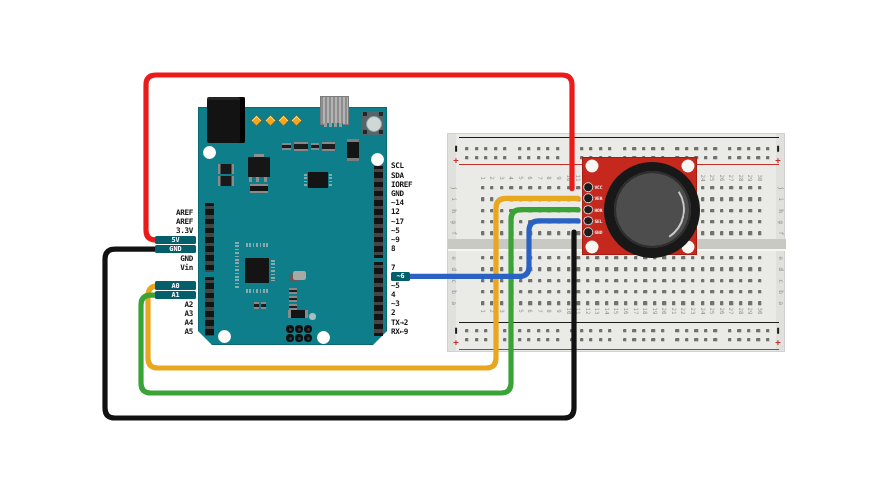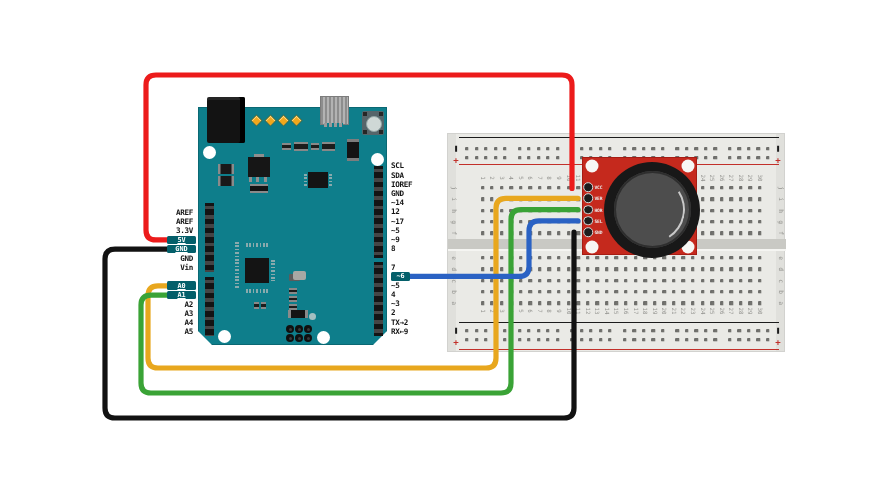--- a/index.html
+++ b/index.html
@@ -46,21 +46,21 @@
   .pin-col{position:absolute;z-index:6;}
   .pin-row{height:9.2px;display:flex;align-items:center;font-weight:bold;color:#141414;
            font-size:7.6px;letter-spacing:-0.3px;white-space:pre;}
   #left-pins{left:98px;top:207.7px;width:98px;}
   #left-pins .pin-row{justify-content:flex-end;}
   #left-pins .plain{padding-right:3px;}
   #right-pins{left:391px;top:161.4px;width:60px;}
   #right-pins .pin-row{justify-content:flex-start;}
   .badge{display:flex;align-items:center;justify-content:center;height:8.6px;border-radius:1.5px;
          color:#fff;font-size:6.8px;font-weight:bold;letter-spacing:0;}
-  .badge-l{width:29px;text-decoration:underline;}
+  .badge-l{width:41px;}
   .badge-r{width:19px;}
   
   #breadboard{position:absolute;left:447px;top:133px;width:338px;height:219px;z-index:1;
       background:#eaeae6;border:1px solid #d2d2cf;box-sizing:border-box;
       box-shadow:inset 8px 0 0 #e0e0dc,inset -8px 0 0 #e0e0dc;}
   #bb-gap{position:absolute;left:0;top:105px;width:338px;height:10.5px;background:#c9c9c4;
       box-shadow:0 1px 0 #f5f5f2, 0 -1px 0 #f5f5f2 inset;}
   .railline{position:absolute;left:11px;width:320px;}
   .bb-hole{position:absolute;width:3.4px;height:3.4px;background:#73736f;
       box-shadow:inset 0.8px 0.8px 0 rgba(0,0,0,.35);transform:translate(-50%,-50%);}

